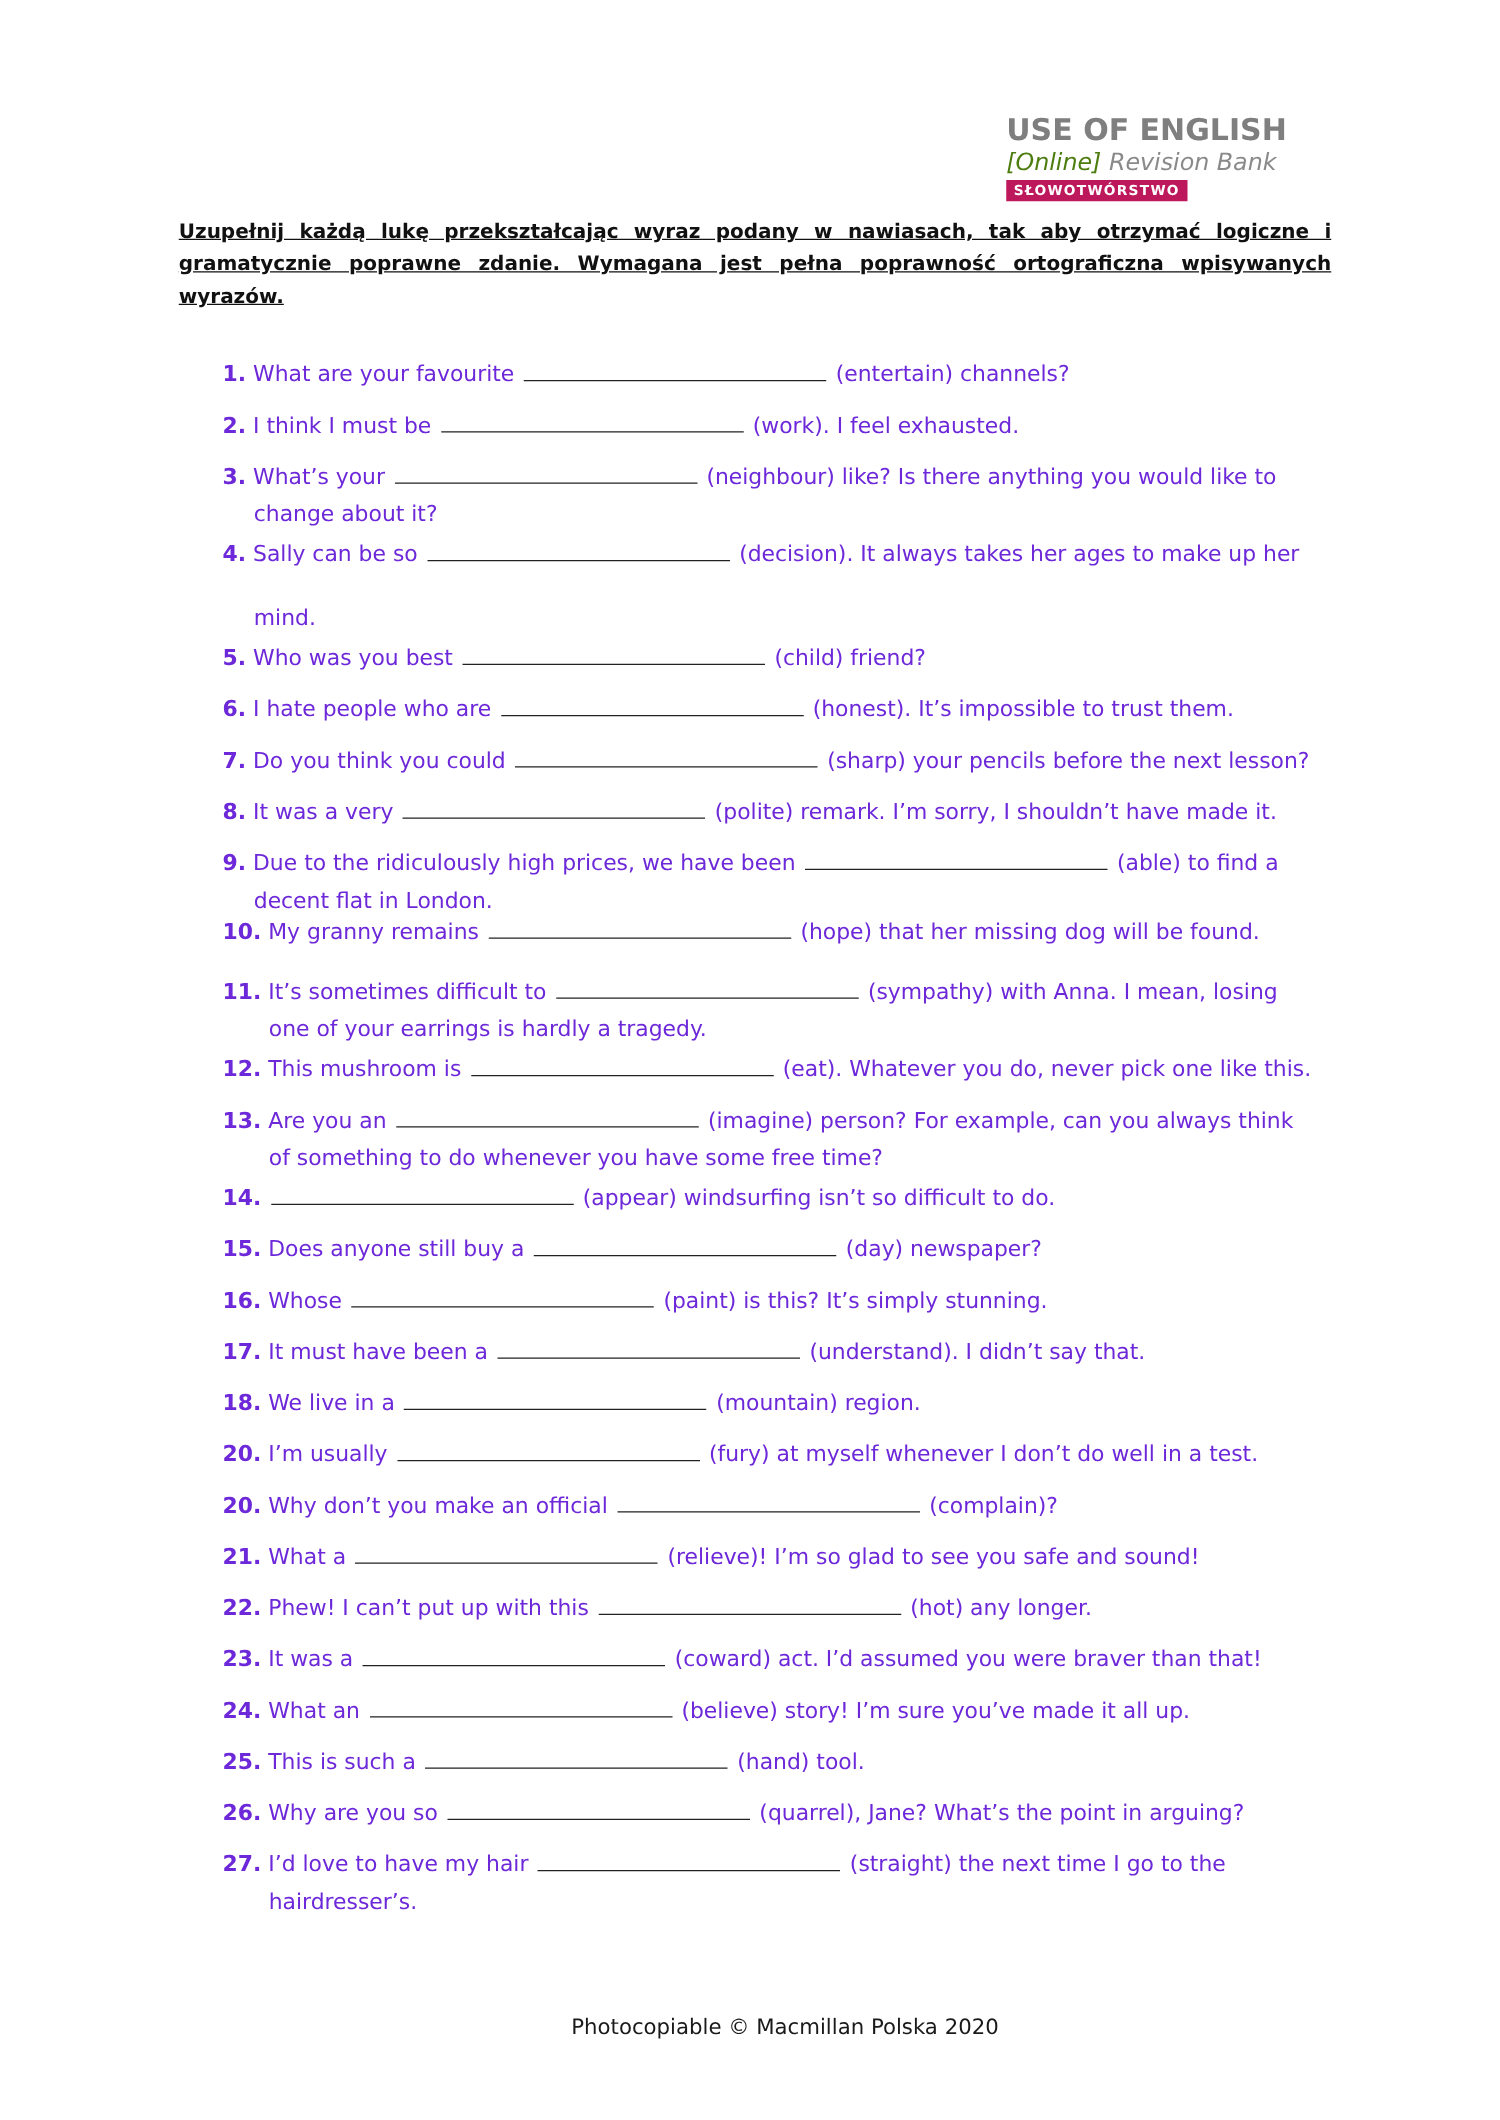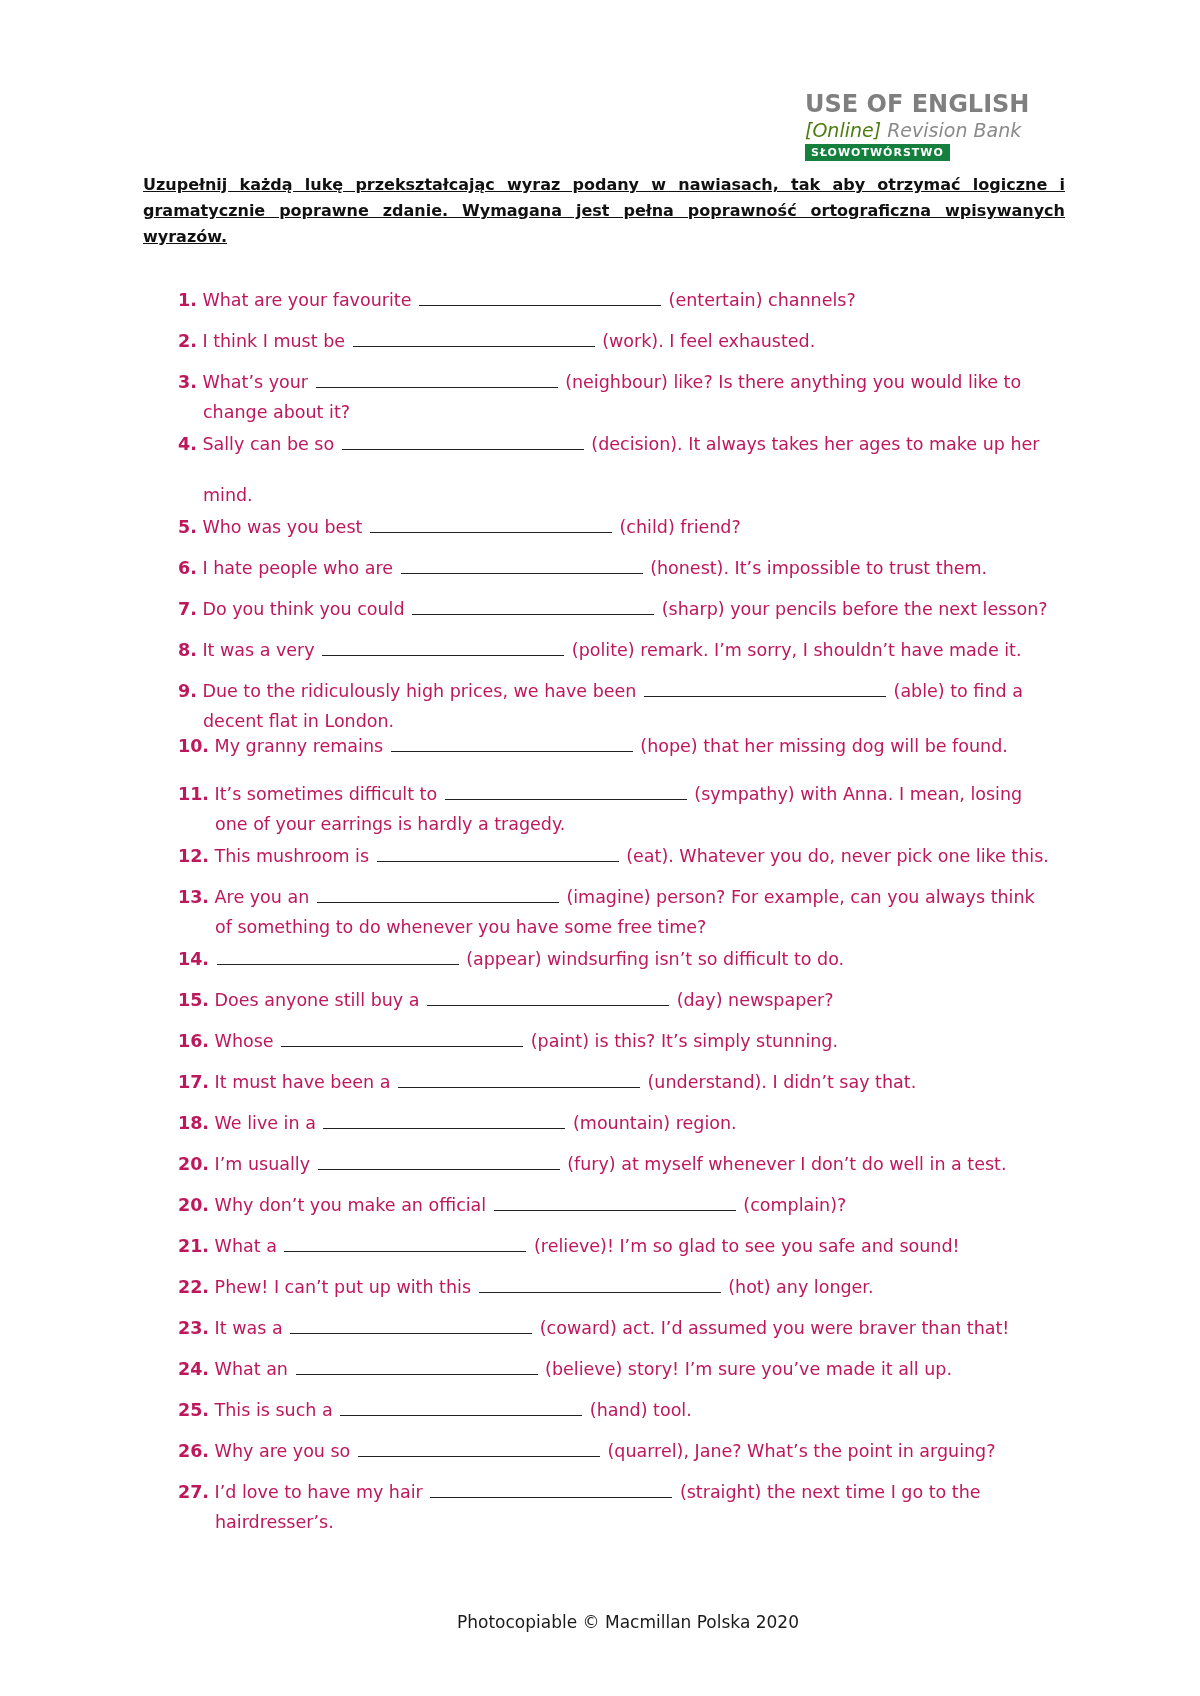--- a/index.html
+++ b/index.html
@@ -16,33 +16,33 @@
     .logo-title {
       font-family: "DejaVu Sans", sans-serif; font-weight: bold;
       font-size: 24px; color: #7f7f7f; letter-spacing: 0px; line-height: 28px;
     }
     .logo-sub {
       font-family: "DejaVu Sans", sans-serif; font-size: 19px; line-height: 24px;
       color: #8a8a8a; font-style: italic; font-weight: 300;
     }
     .logo-sub .accent { color: #4d7c0f; }
     .logo-badge {
-      display: inline-block; margin-top: 2px; background: #15803d; color: #ffffff;
+      display: inline-block; margin-top: 2px; background: #be185d; color: #ffffff;
       font-family: "DejaVu Sans", sans-serif; font-weight: bold; font-size: 11px;
       letter-spacing: 1px; padding: 2px 6px 2px 6px; line-height: 13px;
     }
     .instructions {
       position: absolute; left: 143px; top: 172px; width: 922px;
       font-family: "DejaVu Sans", sans-serif; font-weight: bold; font-size: 16px;
       line-height: 26px; text-align: justify; color: #111; text-decoration: underline;
     }
     .exercise { position: absolute; left: 178px; top: 298px; width: 900px; }
     .item {
       position: absolute; left: 0; font-size: 17.5px; line-height: 30px;
-      font-family: "DejaVu Sans", sans-serif; color: #be185d; white-space: nowrap;
+      font-family: "DejaVu Sans", sans-serif; color: #6d28d9; white-space: nowrap;
     }
     .item .num { font-weight: bold; }
     .item .blank {
       display: inline-block; width: 242px; border-bottom: 1.5px solid #222;
       height: 18px; vertical-align: baseline; margin: 0 2px;
     }
     .item .cont { display: block; padding-left: 25px; }
     .item.wide .cont { padding-left: 37px; }
     .footer {
       position: absolute; left: 0; width: 1200px; top: 1612px; text-align: center;

